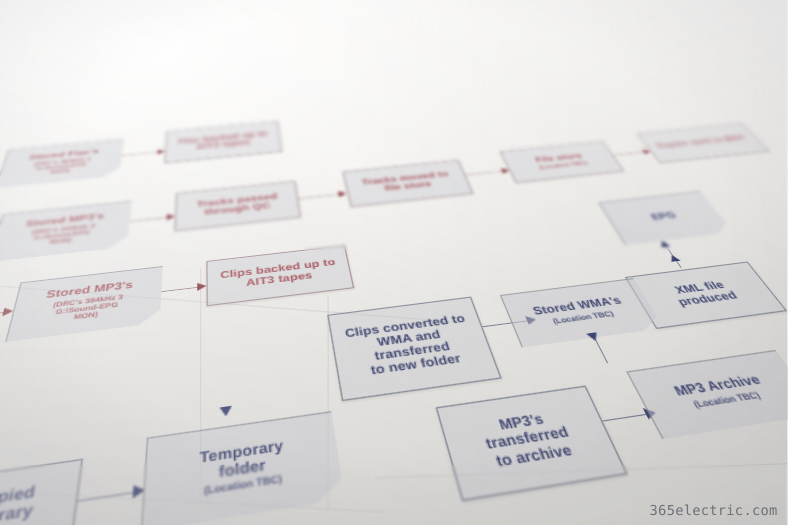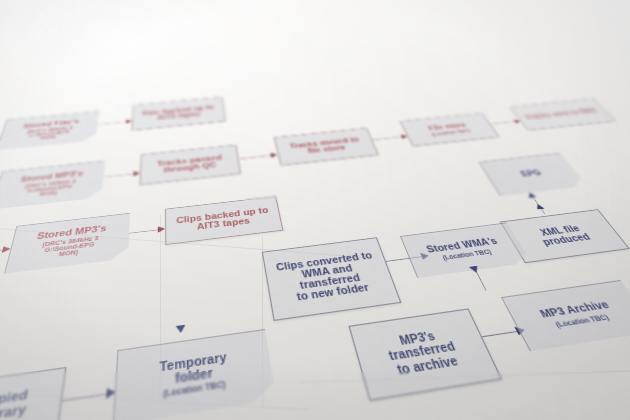--- a/index.html
+++ b/index.html
@@ -326,14 +326,15 @@
 
     </div>
   </div>
 
   <div id="paper-shade"></div>
   <div id="dof-top"></div>
   <div id="dof-top2"></div>
   <div id="dof-bot"></div>
   <div id="vignette"></div>
 
+  <div id="watermark">365electric.com</div>
 
 </div>
 
 </body></html>

